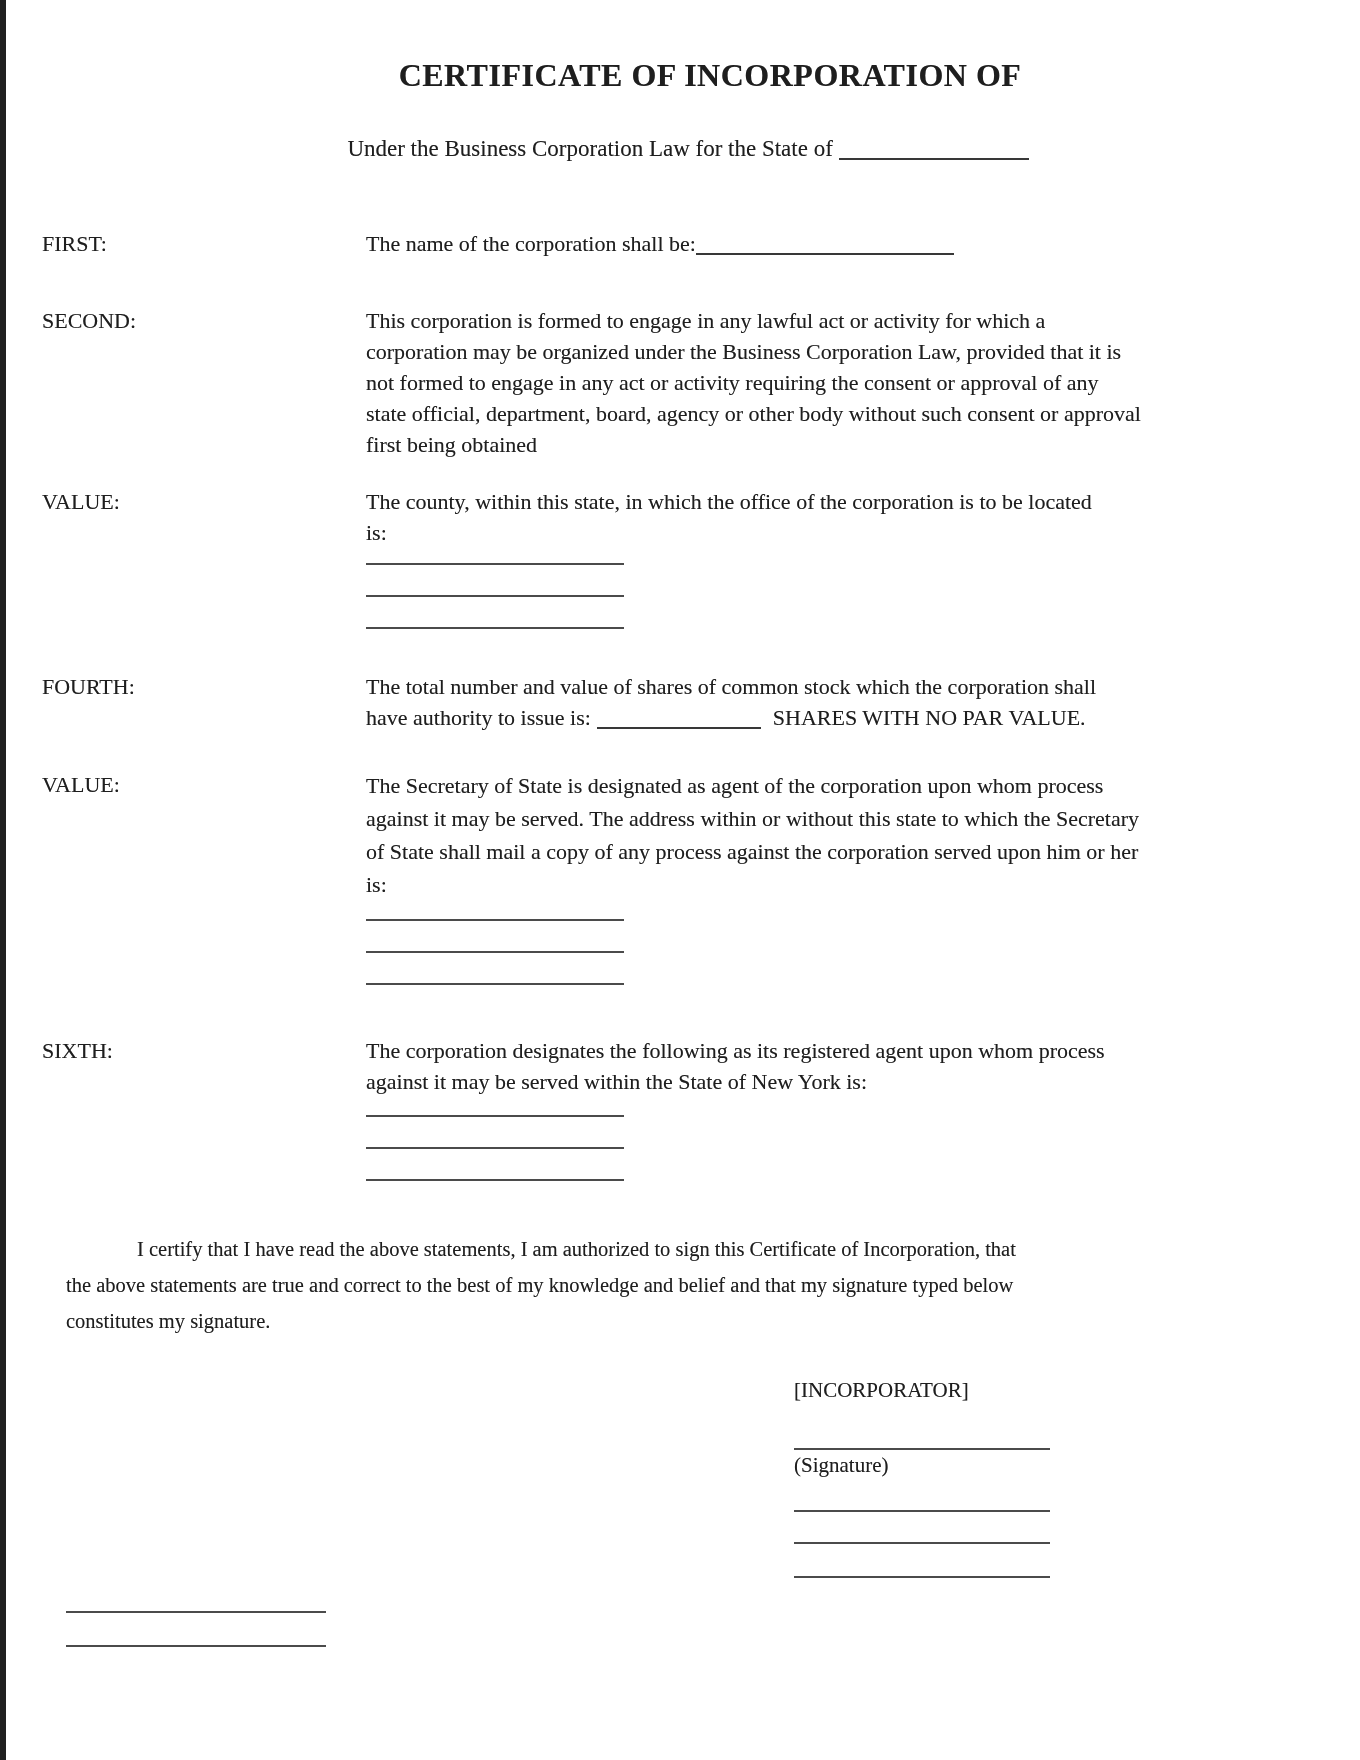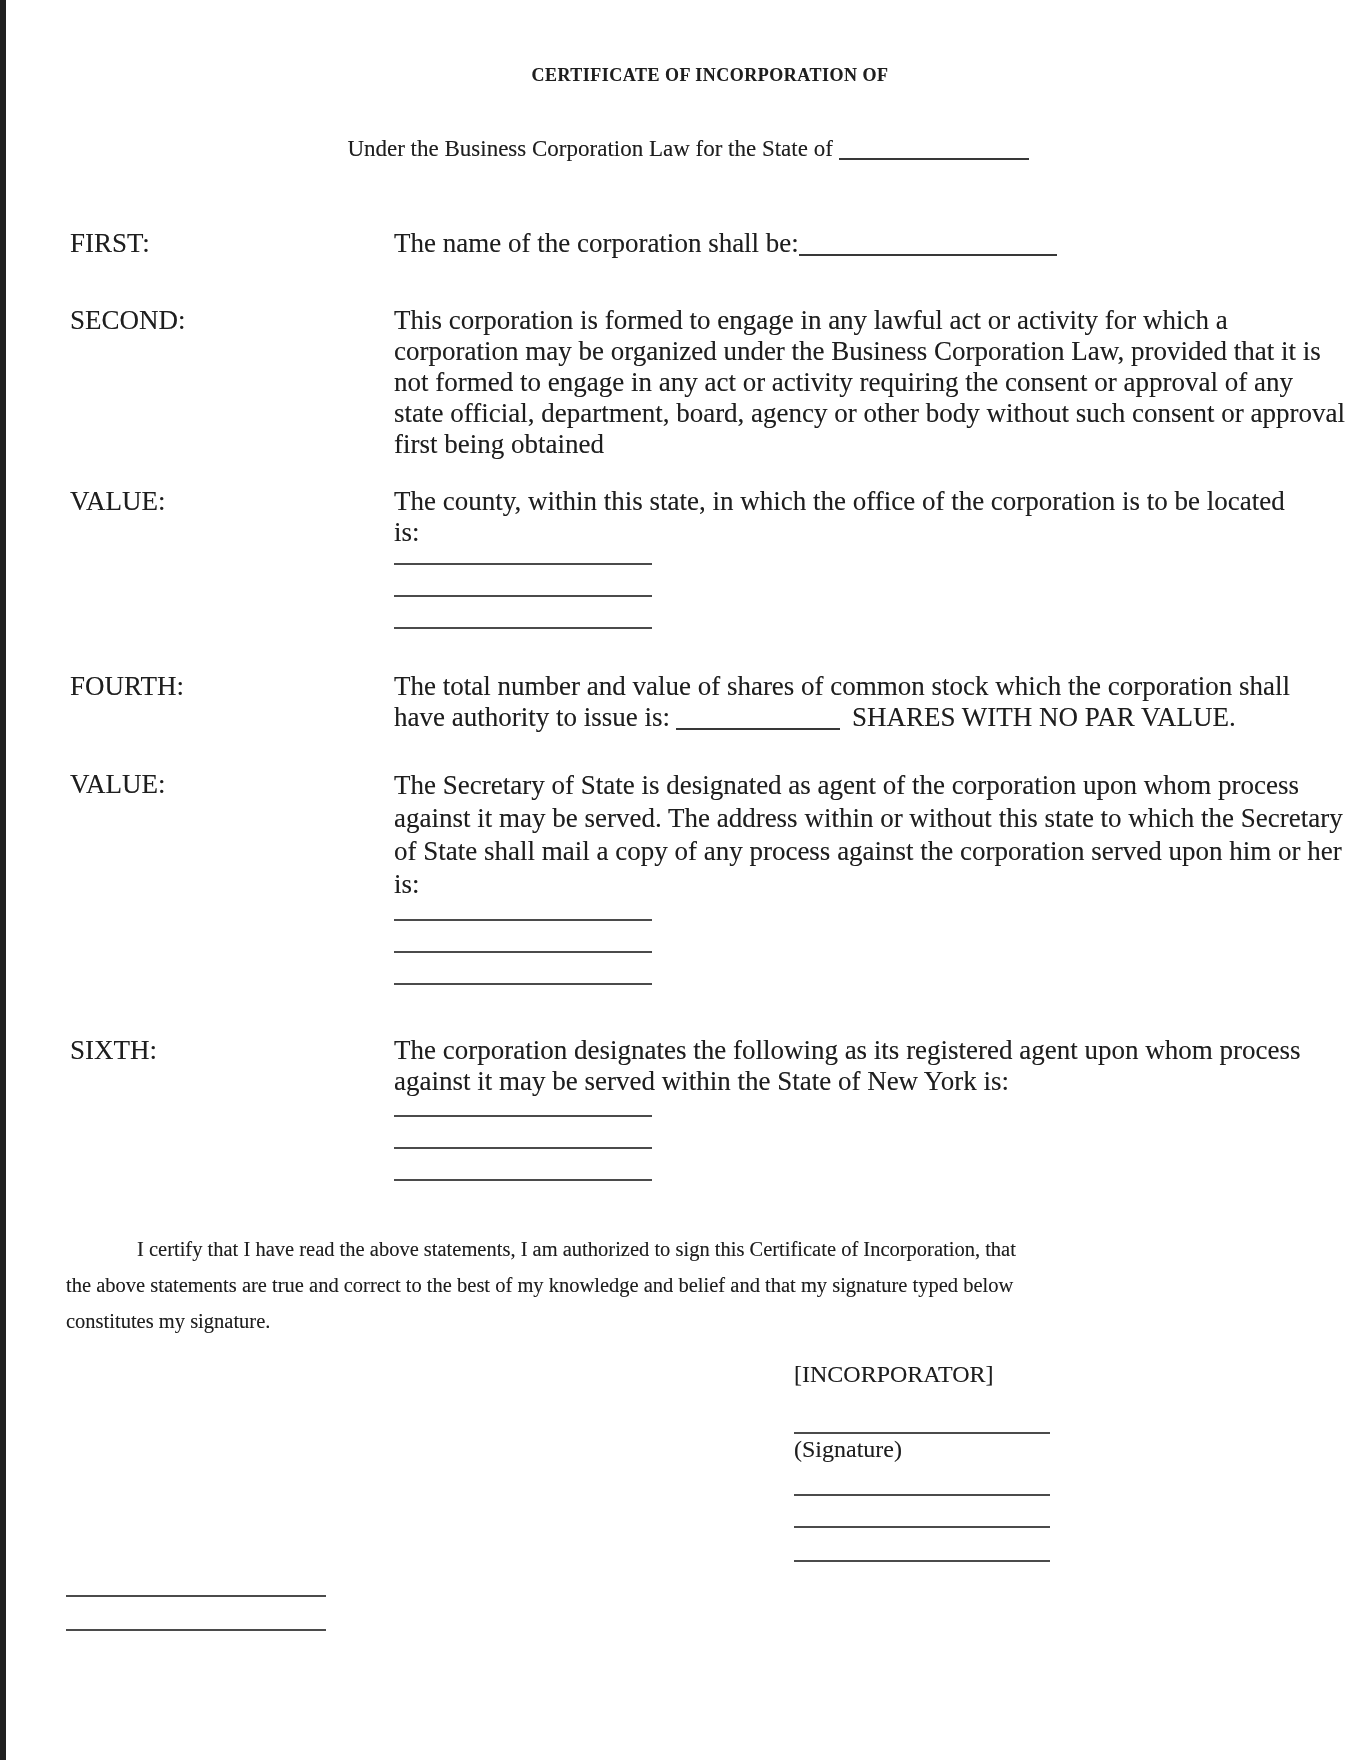--- a/index.html
+++ b/index.html
@@ -8,43 +8,43 @@
     width:1360px;height:1760px;
     margin:0 auto;
     background:#ffffff;
     font-family:"Liberation Serif","DejaVu Serif",serif;
     color:#1e1e1e;
     overflow:hidden;
     text-shadow:0 0 0.4px rgba(0,0,0,0.35);
   }
   .scan-edge{position:absolute;left:0;top:0;width:6px;height:100%;background:#202020;}
   .title{padding-top:56px;padding-left:60px;text-align:center;
-         font-weight:bold;font-size:18px;line-height:38px;letter-spacing:0.5px;}
+         font-weight:bold;font-size:32px;line-height:38px;letter-spacing:0.5px;}
   .subtitle{margin-top:40px;padding-left:16px;text-align:center;
             font-size:23px;line-height:30px;white-space:pre;}
-  .sections{margin-left:70px;width:1240px;font-size:27px;}
+  .sections{margin-left:42px;width:1240px;font-size:22px;}
   .section{display:flex;}
   .label{width:324px;flex:0 0 324px;line-height:31px;}
   .content{flex:1;line-height:31px;white-space:pre;}
   .s-first{margin-top:64px;}
   .s-second{margin-top:46px;}
   .s-third{margin-top:26px;}
   .s-fourth{margin-top:42px;}
   .s-fifth{margin-top:36px;}
   .s-fifth .content{line-height:33px;}
   .s-sixth{margin-top:50px;}
   .iblank{display:inline-block;height:12px;vertical-align:-4px;border-bottom:2px solid #383838;}
   .w190{width:190px;} .w258{width:258px;} .w164{width:164px;margin-left:6px;}
   .after-blank{margin-left:12px;}
   .bl{border-bottom:2px solid #4b4b4b;width:258px;}
   .h15{height:15px;} .h18{height:18px;} .h19{height:19px;}
   .h30{height:30px;} .h32{height:32px;} .h43{height:43px;}
   .certify{margin-left:66px;margin-top:50px;width:1260px;
            font-size:20.5px;line-height:36px;white-space:pre;text-indent:71px;}
-  .incorp{margin-left:794px;margin-top:20px;font-size:24px;line-height:30px;}
+  .incorp{margin-left:794px;margin-top:36px;font-size:21px;line-height:30px;}
   .incorp .bl{width:256px;}
   .filedby{margin-left:66px;margin-top:14px;font-size:20.5px;line-height:30px;}
   .filedby .bl{width:260px;}
 </style>
 </head>
 <body>
 
 <div class="doc">
   <div class="scan-edge"></div>
 

